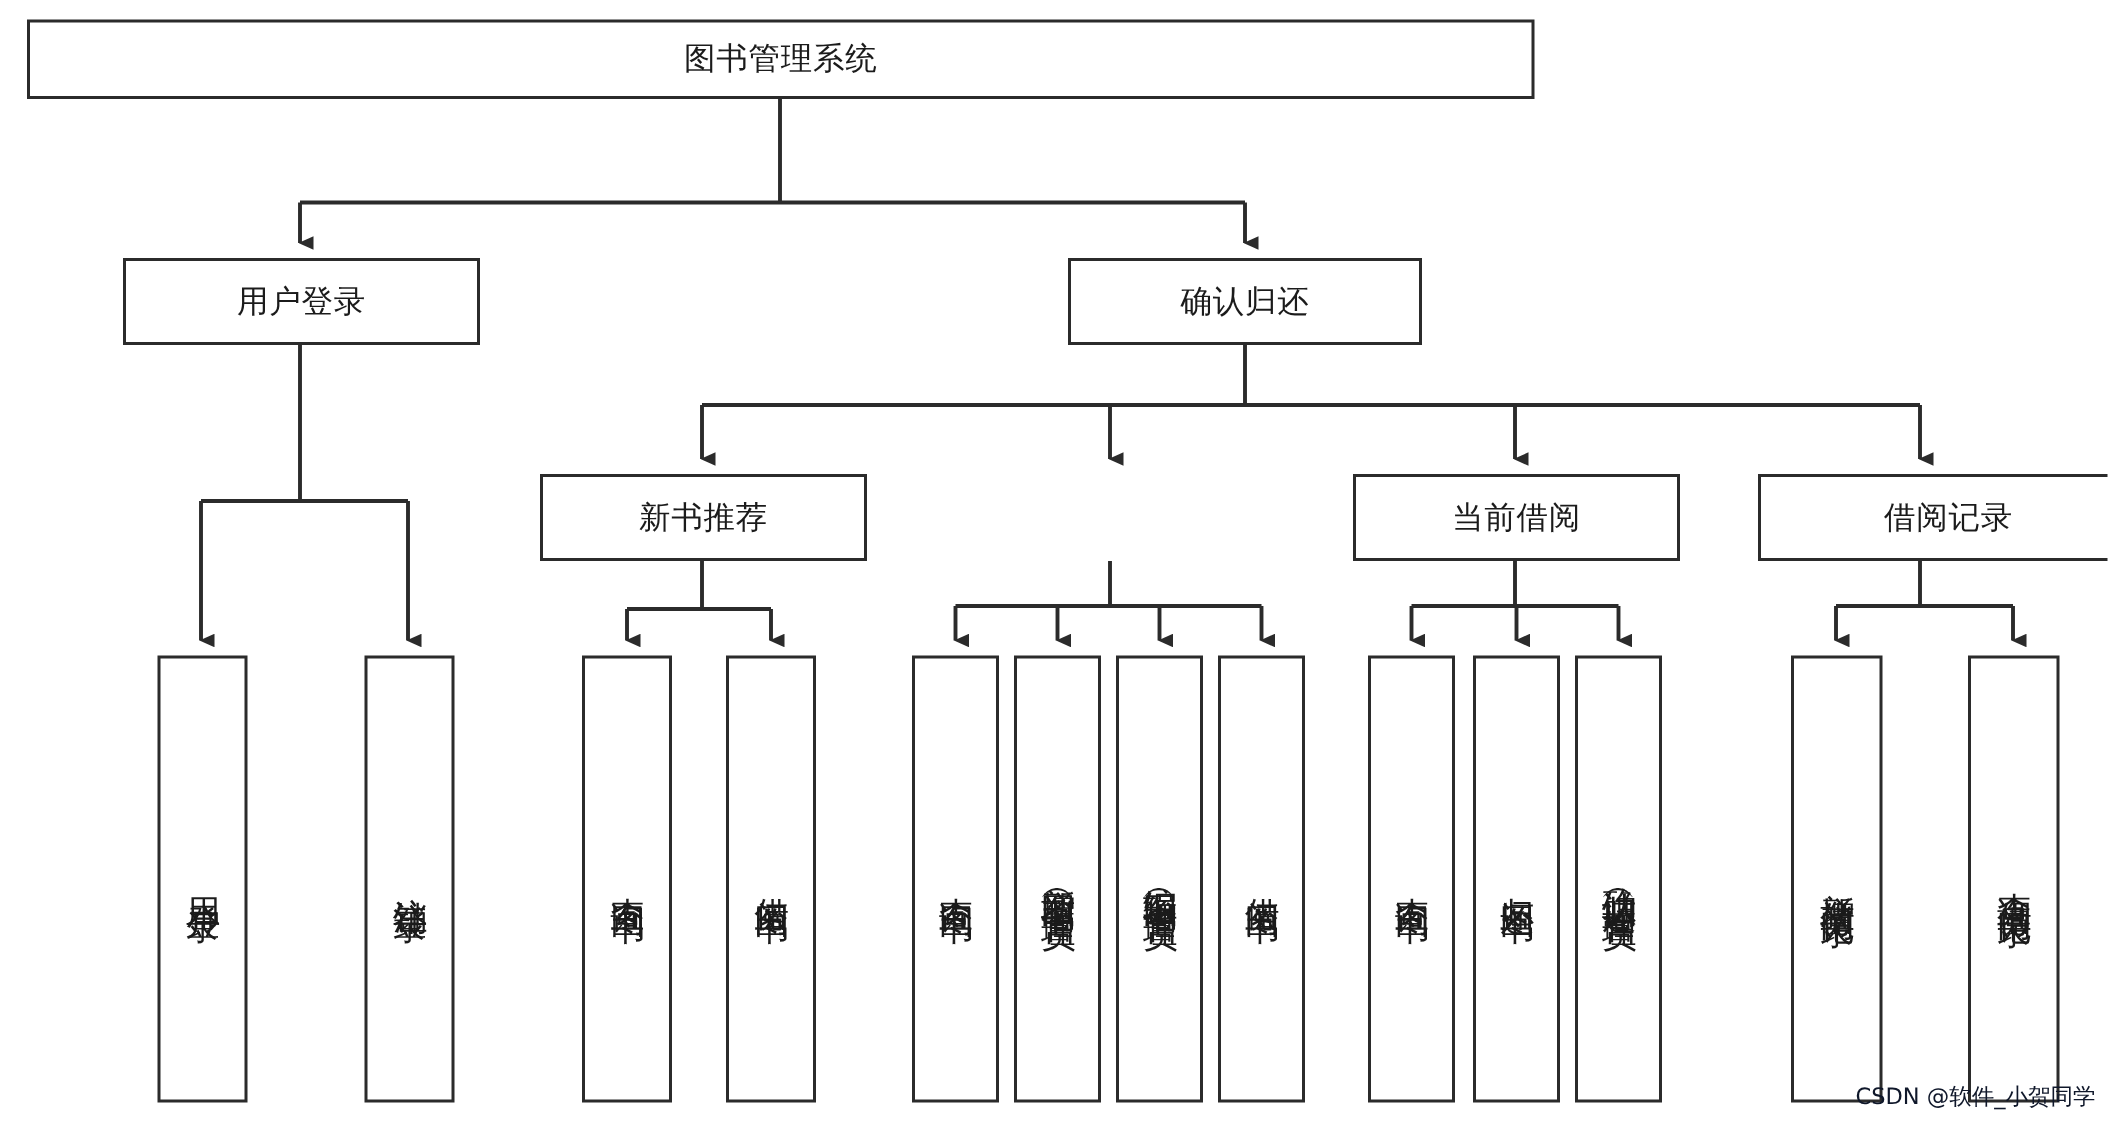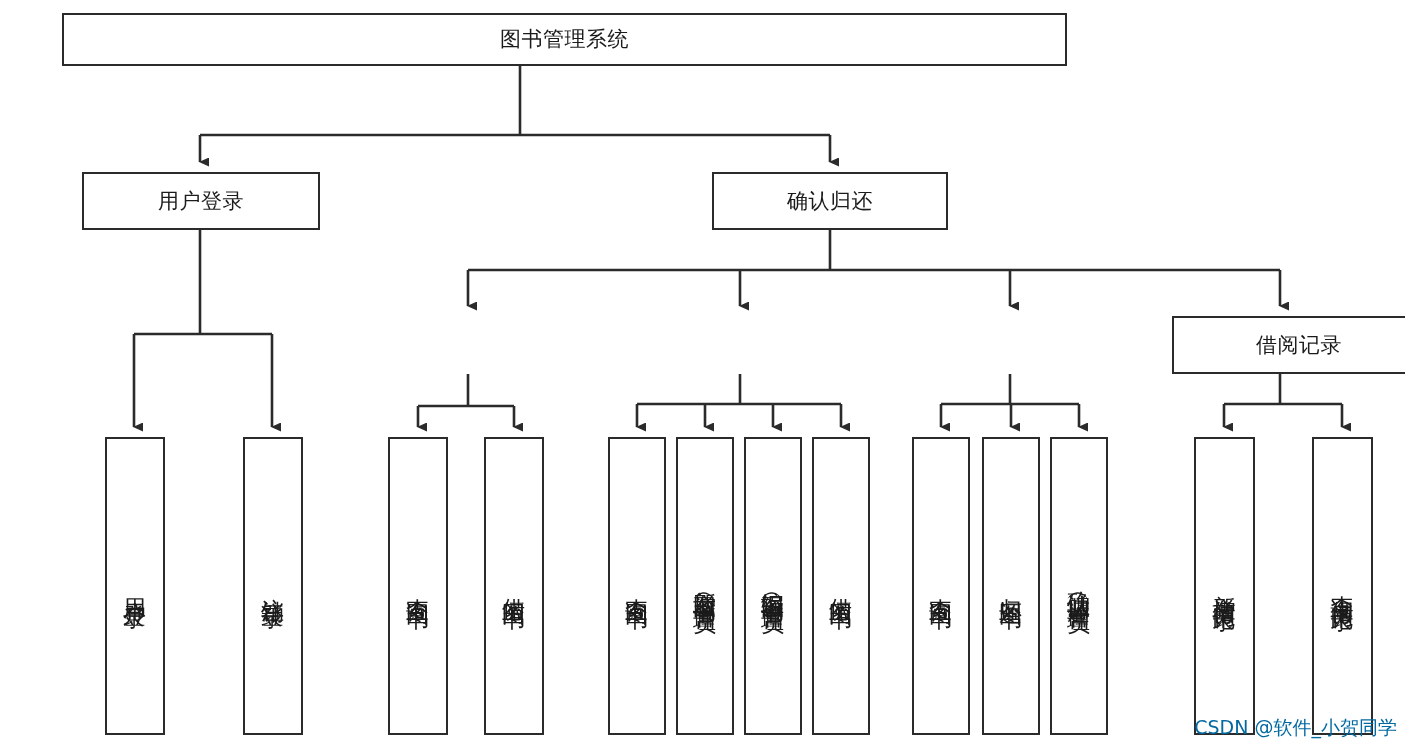--- a/index.html
+++ b/index.html
@@ -58,22 +58,22 @@
     text-orientation: upright;
     font-size: 23px;
     line-height: 1.05;
     letter-spacing: 3px;
     max-height: 280px;
   }
   #watermark {
     position: absolute;
     right: 8px;
     bottom: 6px;
-    font-size: 19px;
-    color: #0369a1;
+    font-size: 15px;
+    color: #0f172a;
     font-family: "DejaVu Sans", "Liberation Sans", sans-serif;
     white-space: nowrap;
     pointer-events: none;
   }
 </style>
 </head>
 <body>
 
 <div id="diagram-root">
 
@@ -120,31 +120,37 @@
       <path d="M1011,404 L1011,427" marker-end="url(#arrowhead)"></path>
       <path d="M1079,404 L1079,427" marker-end="url(#arrowhead)"></path>
 
       <path d="M1280,374 L1280,404"></path>
       <path d="M1224,404 L1342,404"></path>
       <path d="M1224,404 L1224,427" marker-end="url(#arrowhead)"></path>
       <path d="M1342,404 L1342,427" marker-end="url(#arrowhead)"></path>
     </g>
   </svg>
 
-  <div class="node root horiz" id="node-root" style="left: 18px; top: 13px; width: 1005px; height: 53px; margin-left: 44px;">
+  <div class="node root horiz" id="node-root" style="left: 18px; top: 13px; width: 1005px; height: 53px;">
     <span class="label">图书管理系统</span>
   </div>
 
   <div class="node horiz" id="node-l2-0" style="left: 82px; top: 172px; width: 238px; height: 58px;">
     <span class="label">用户登录</span>
   </div>
   <div class="node horiz" id="node-l2-1" style="left: 712px; top: 172px; width: 236px; height: 58px;">
     <span class="label">确认归还</span>
   </div>
 
+  <div class="node horiz" id="node-l3-0" style="left: 360px; top: 316px; width: 218px; height: 58px;">
+    <span class="label">新书推荐</span>
+  </div>
+  <div class="node horiz" id="node-l3-2" style="left: 902px; top: 316px; width: 218px; height: 58px;">
+    <span class="label">当前借阅</span>
+  </div>
   <div class="node horiz" id="node-l3-3" style="left: 1172px; top: 316px; width: 254px; height: 58px;">
     <span class="label">借阅记录</span>
   </div>
 
   <div class="node vert" id="node-leaf-0" style="left: 105px; top: 437px; width: 60px; height: 298px;">
     <span class="label">用户登录</span>
   </div>
   <div class="node vert" id="node-leaf-1" style="left: 243px; top: 437px; width: 60px; height: 298px;">
     <span class="label">注销登录</span>
   </div>

